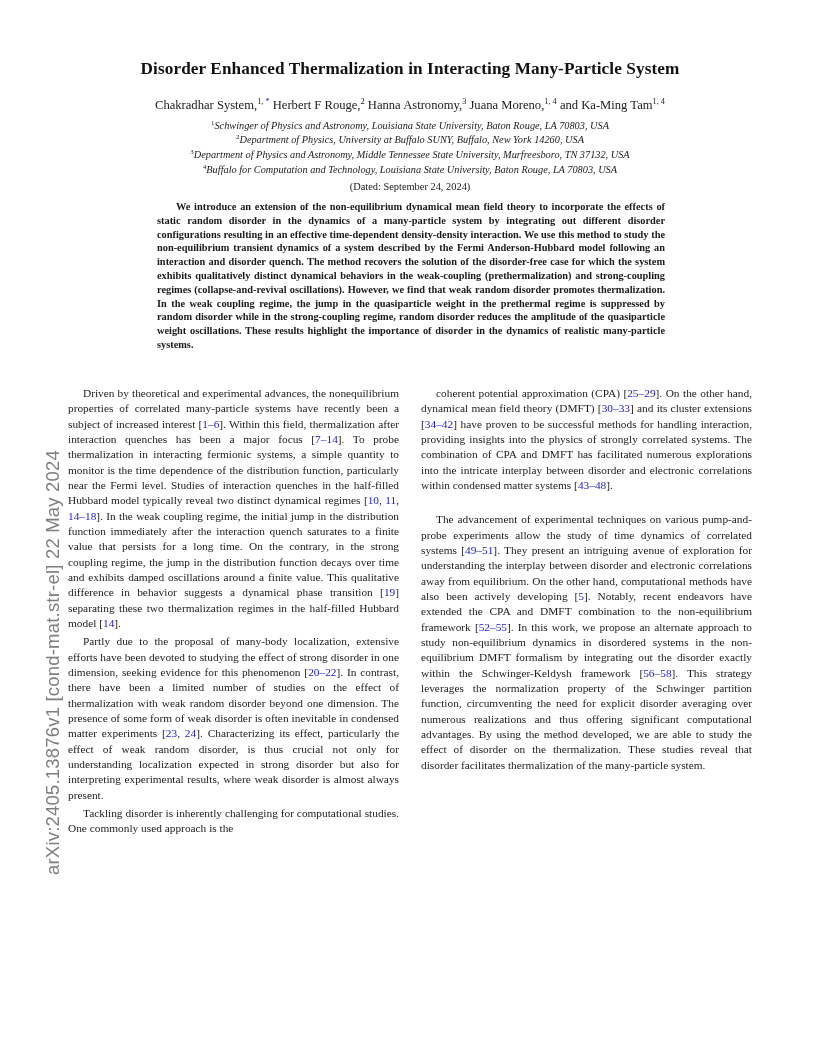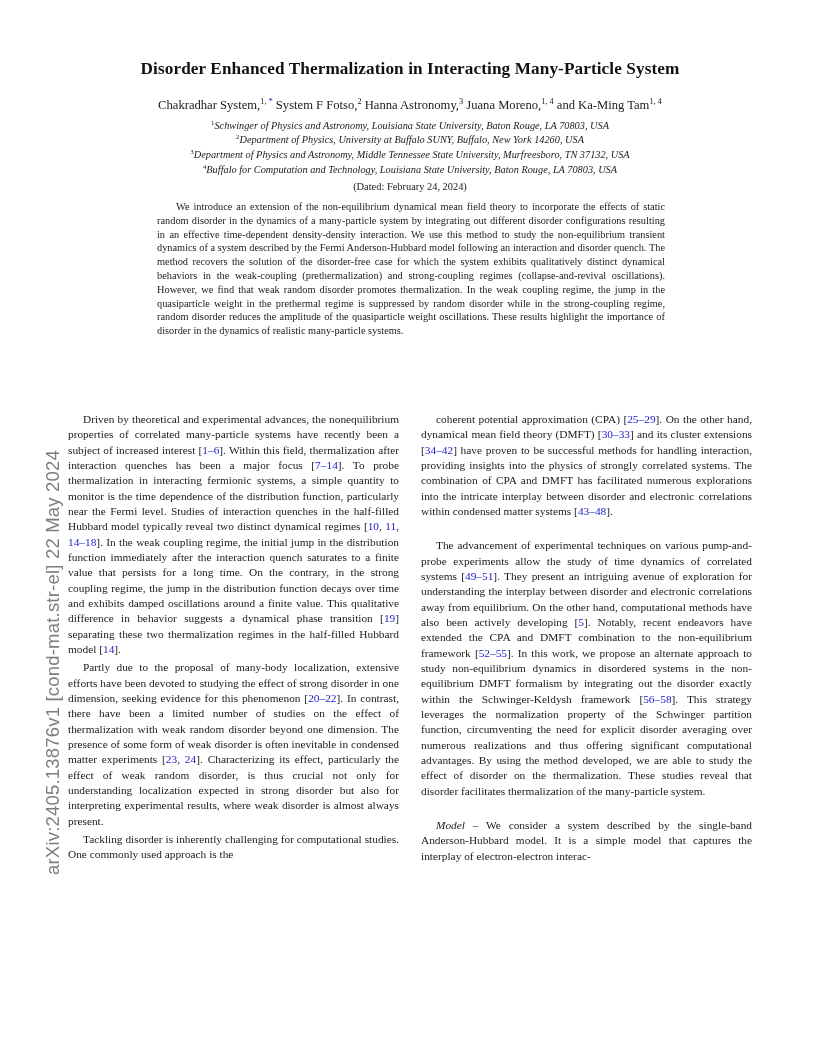--- a/index.html
+++ b/index.html
@@ -98,27 +98,28 @@
     left: 157px;
     top: 200px;
     width: 508px;
     font-size: 10.35px;
     line-height: 1.335;
     text-align: justify;
     text-justify: inter-word;
     text-indent: 19px;
     color: #1a1a1a;
     hyphens: auto;
+    font-weight: bold;
   }
 
   
   #columns {
     position: absolute;
     left: 68px;
-    top: 412px;
+    top: 386px;
     width: 684px;
     height: 580px;
     display: flex;
     gap: 22px;
   }
   .col {
     width: 331px;
     font-size: 11.35px;
     line-height: 1.352;
     text-align: justify;
@@ -143,45 +144,44 @@
 <div id="arxiv-stamp">
   <div class="stamp-text">arXiv:2405.13876v1  [cond-mat.str-el]  22 May 2024</div>
 </div>
 
 <div id="page">
 
   <div id="masthead">
     <h1 id="paper-title">Disorder Enhanced Thermalization in Interacting Many-Particle System</h1>
 
     <div id="author-line">
-      <span>Chakradhar System,</span><span class="sup">1, </span><span class="sup lnk">*</span><span> System F Fotso,</span><span class="sup">2</span><span> Hanna Astronomy,</span><span class="sup">3</span><span> Juana Moreno,</span><span class="sup">1, 4</span><span> and Ka-Ming Tam</span><span class="sup">1, 4</span>
+      <span>Chakradhar System,</span><span class="sup">1, </span><span class="sup lnk">*</span><span> Herbert F Rouge,</span><span class="sup">2</span><span> Hanna Astronomy,</span><span class="sup">3</span><span> Juana Moreno,</span><span class="sup">1, 4</span><span> and Ka-Ming Tam</span><span class="sup">1, 4</span>
     </div>
 
     <div class="affil"><span class="sup">1</span><span>Schwinger of Physics and Astronomy, Louisiana State University, Baton Rouge, LA 70803, USA</span></div>
     <div class="affil"><span class="sup">2</span><span>Department of Physics, University at Buffalo SUNY, Buffalo, New York 14260, USA</span></div>
     <div class="affil"><span class="sup">3</span><span>Department of Physics and Astronomy, Middle Tennessee State University, Murfreesboro, TN 37132, USA</span></div>
     <div class="affil"><span class="sup">4</span><span>Buffalo for Computation and Technology, Louisiana State University, Baton Rouge, LA 70803, USA</span></div>
 
-    <div id="dated">(Dated: February 24, 2024)</div>
+    <div id="dated">(Dated: September 24, 2024)</div>
   </div>
 
   <div id="abstract">We introduce an extension of the non-equilibrium dynamical mean field theory to incorporate the effects of static random disorder in the dynamics of a many-particle system by integrating out different disorder configurations resulting in an effective time-dependent density-density interaction. We use this method to study the non-equilibrium transient dynamics of a system described by the Fermi Anderson-Hubbard model following an interaction and disorder quench. The method recovers the solution of the disorder-free case for which the system exhibits qualitatively distinct dynamical behaviors in the weak-coupling (prethermalization) and strong-coupling regimes (collapse-and-revival oscillations). However, we find that weak random disorder promotes thermalization. In the weak coupling regime, the jump in the quasiparticle weight in the prethermal regime is suppressed by random disorder while in the strong-coupling regime, random disorder reduces the amplitude of the quasiparticle weight oscillations. These results highlight the importance of disorder in the dynamics of realistic many-particle systems.</div>
 
   <div id="columns">
 
     <div class="col">
       <p><span>Driven by theoretical and experimental advances, the nonequilibrium properties of correlated many-particle systems have recently been a subject of increased interest [</span><span class="lnk">1–6</span><span>]. Within this field, thermalization after interaction quenches has been a major focus [</span><span class="lnk">7–14</span><span>]. To probe thermalization in interacting fermionic systems, a simple quantity to monitor is the time dependence of the distribution function, particularly near the Fermi level. Studies of interaction quenches in the half-filled Hubbard model typically reveal two distinct dynamical regimes [</span><span class="lnk">10</span><span>, </span><span class="lnk">11</span><span>, </span><span class="lnk">14–18</span><span>]. In the weak coupling regime, the initial jump in the distribution function immediately after the interaction quench saturates to a finite value that persists for a long time. On the contrary, in the strong coupling regime, the jump in the distribution function decays over time and exhibits damped oscillations around a finite value. This qualitative difference in behavior suggests a dynamical phase transition [</span><span class="lnk">19</span><span>] separating these two thermalization regimes in the half-filled Hubbard model [</span><span class="lnk">14</span><span>].</span></p>
 
       <p><span>Partly due to the proposal of many-body localization, extensive efforts have been devoted to studying the effect of strong disorder in one dimension, seeking evidence for this phenomenon [</span><span class="lnk">20–22</span><span>]. In contrast, there have been a limited number of studies on the effect of thermalization with weak random disorder beyond one dimension. The presence of some form of weak disorder is often inevitable in condensed matter experiments [</span><span class="lnk">23</span><span>, </span><span class="lnk">24</span><span>]. Characterizing its effect, particularly the effect of weak random disorder, is thus crucial not only for understanding localization expected in strong disorder but also for interpreting experimental results, where weak disorder is almost always present.</span></p>
 
       <p>Tackling disorder is inherently challenging for computational studies. One commonly used approach is the</p>
     </div>
 
     <div class="col">
       <p><span>coherent potential approximation (CPA) [</span><span class="lnk">25–29</span><span>]. On the other hand, dynamical mean field theory (DMFT) [</span><span class="lnk">30–33</span><span>] and its cluster extensions [</span><span class="lnk">34–42</span><span>] have proven to be successful methods for handling interaction, providing insights into the physics of strongly correlated systems. The combination of CPA and DMFT has facilitated numerous explorations into the intricate interplay between disorder and electronic correlations within condensed matter systems [</span><span class="lnk">43–48</span><span>].</span></p>
 
       <p class="gap-before"><span>The advancement of experimental techniques on various pump-and-probe experiments allow the study of time dynamics of correlated systems [</span><span class="lnk">49–51</span><span>]. They present an intriguing avenue of exploration for understanding the interplay between disorder and electronic correlations away from equilibrium. On the other hand, computational methods have also been actively developing [</span><span class="lnk">5</span><span>]. Notably, recent endeavors have extended the CPA and DMFT combination to the non-equilibrium framework [</span><span class="lnk">52–55</span><span>]. In this work, we propose an alternate approach to study non-equilibrium dynamics in disordered systems in the non-equilibrium DMFT formalism by integrating out the disorder exactly within the Schwinger-Keldysh framework [</span><span class="lnk">56–58</span><span>]. This strategy leverages the normalization property of the Schwinger partition function, circumventing the need for explicit disorder averaging over numerous realizations and thus offering significant computational advantages. By using the method developed, we are able to study the effect of disorder on the thermalization. These studies reveal that disorder facilitates thermalization of the many-particle system.</span></p>
 
-      <p class="gap-before"><span class="ital">Model</span><span> – We consider a system described by the single-band Anderson-Hubbard model. It is a simple model that captures the interplay of electron-electron interac-</span></p>
     </div>
 
   </div>
 </div>
 
 </body></html>

